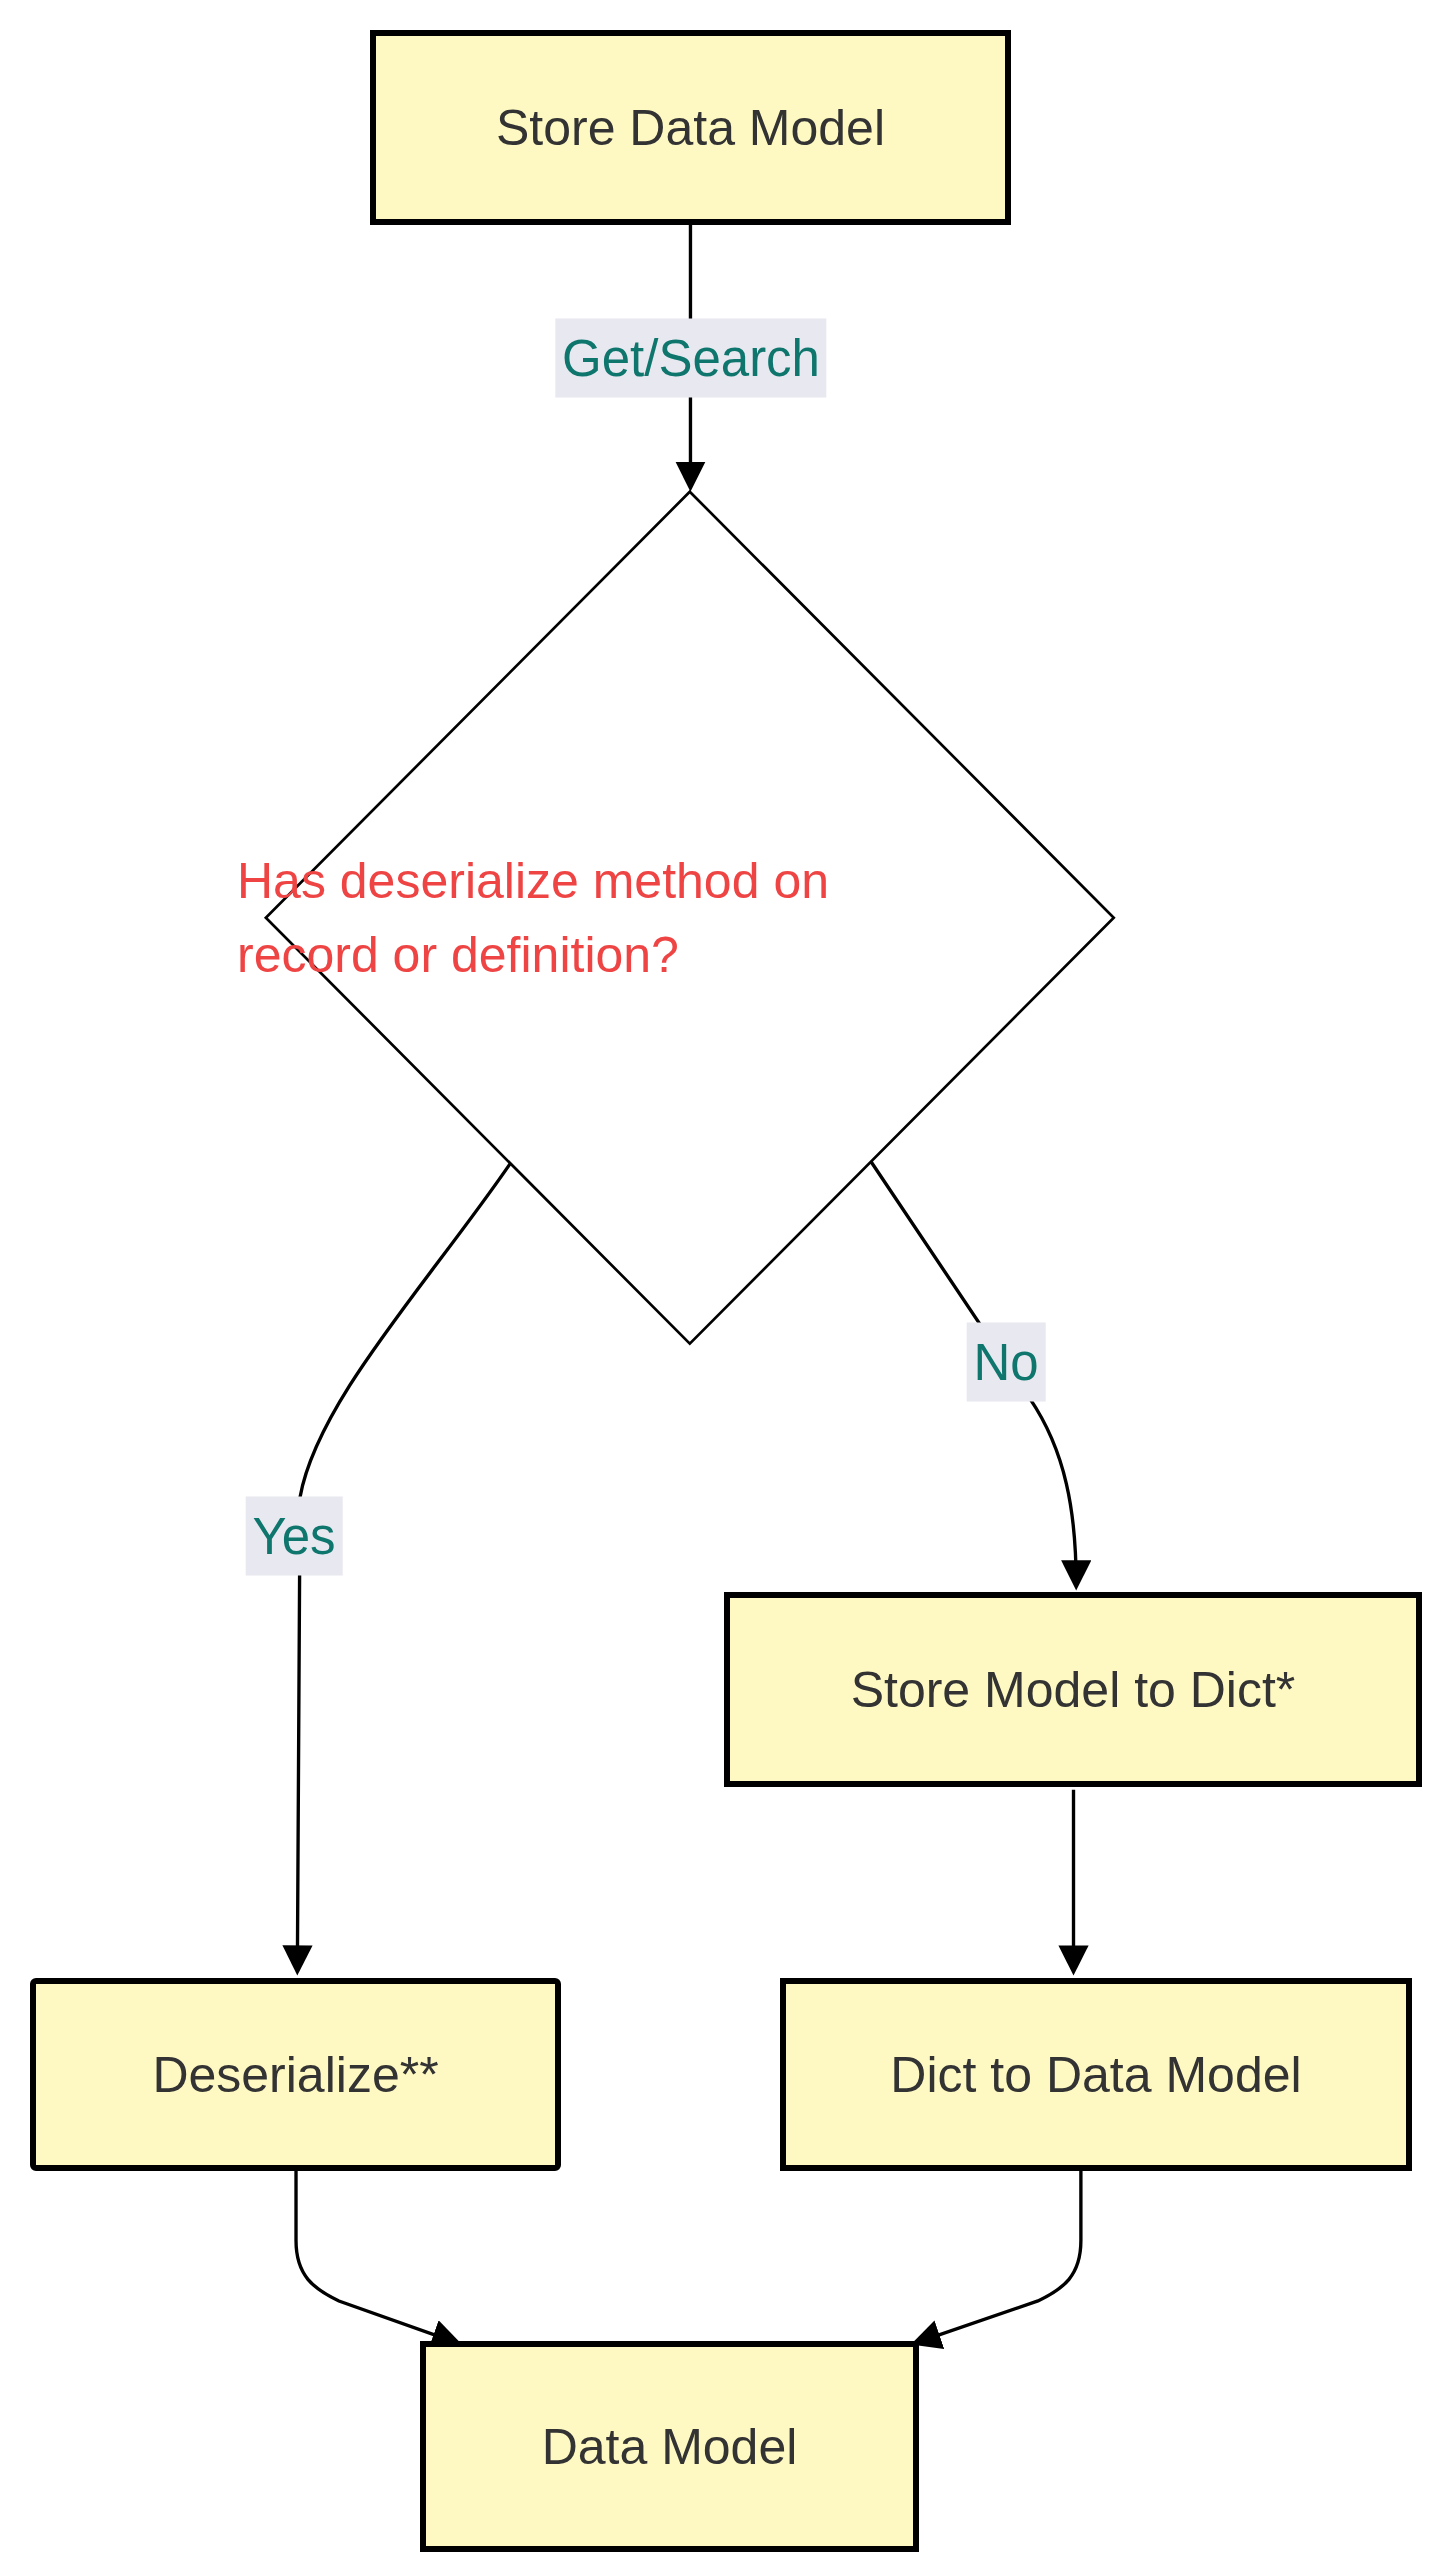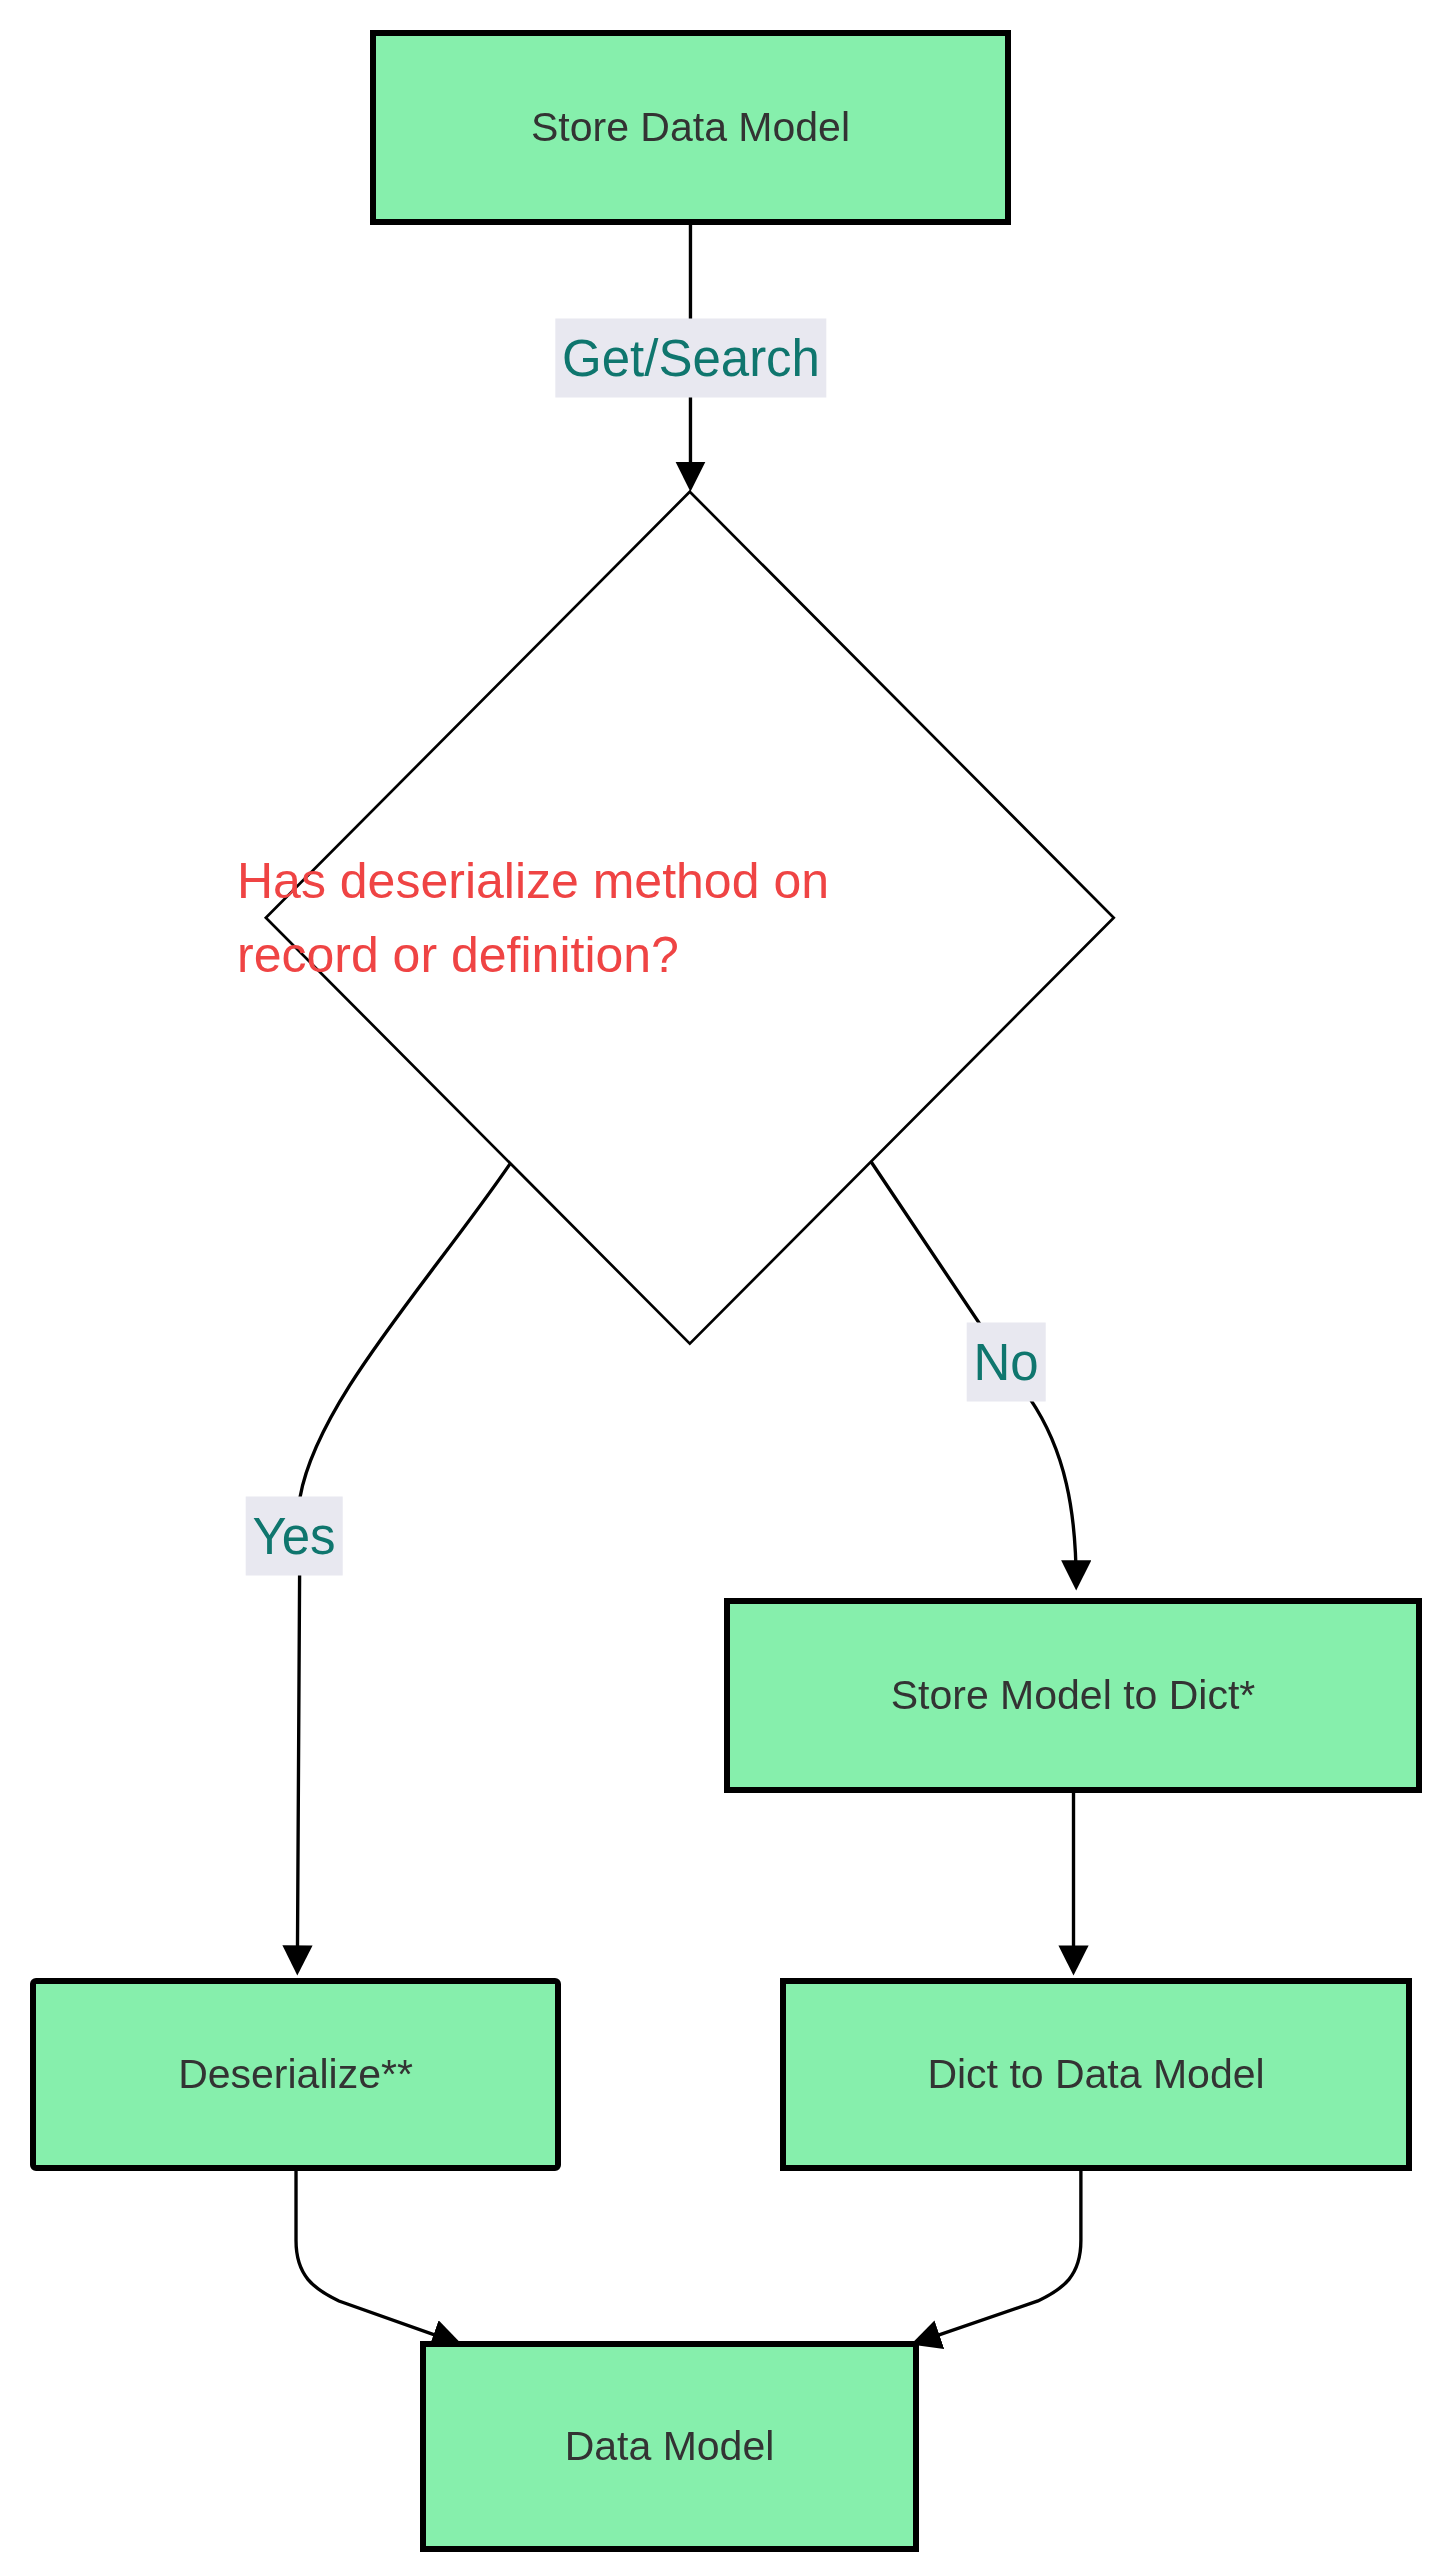--- a/index.html
+++ b/index.html
@@ -22,27 +22,27 @@
     stroke-width: 5;
   }
   .diamond-shape {
     fill: #ffffff;
     stroke: #000000;
     stroke-width: 4;
   }
   .node {
     position: absolute;
     box-sizing: border-box;
-    background: #86efac;
+    background: #fef9c3;
     border: 6.7px solid #000000;
     display: flex;
     align-items: center;
     justify-content: center;
     color: #333333;
-    font-size: 41px;
+    font-size: 50px;
     text-align: center;
     white-space: nowrap;
   }
   .diamond-text {
     position: absolute;
     left: 690px;
     top: 918px;
     transform: translate(-50%, -50%);
     width: 906px;
     text-align: left;
@@ -59,21 +59,21 @@
     line-height: 1;
     padding: 14px 6.7px;
     white-space: nowrap;
     text-align: center;
   }
   .label-get-search { left: 691px; top: 358px; }
   .label-yes { left: 294px;  top: 1536px; }
   .label-no  { left: 1006px; top: 1362px; }
 
   .node-store-data-model    { left: 370px;  top: 30px;   width: 641px;  height: 195px; }
-  .node-store-model-to-dict { left: 724px; top: 1592px; width: 698px; height: 195px; margin-top: 6px; }
+  .node-store-model-to-dict { left: 724px; top: 1592px; width: 698px; height: 195px; }
   .node-deserialize         { left: 30px;   top: 1978px; width: 531px;  height: 193px; border-radius: 6px; }
   .node-dict-to-data-model  { left: 780px; top: 1978px; width: 632px;  height: 193px; }
   .node-data-model          { left: 420px;  top: 2341px; width: 499px;  height: 211px; }
 </style>
 </head>
 <body>
 
 <div class="diagram">
 
   <svg class="edges-svg" viewBox="0 0 2155 3840" xmlns="http://www.w3.org/2000/svg">

